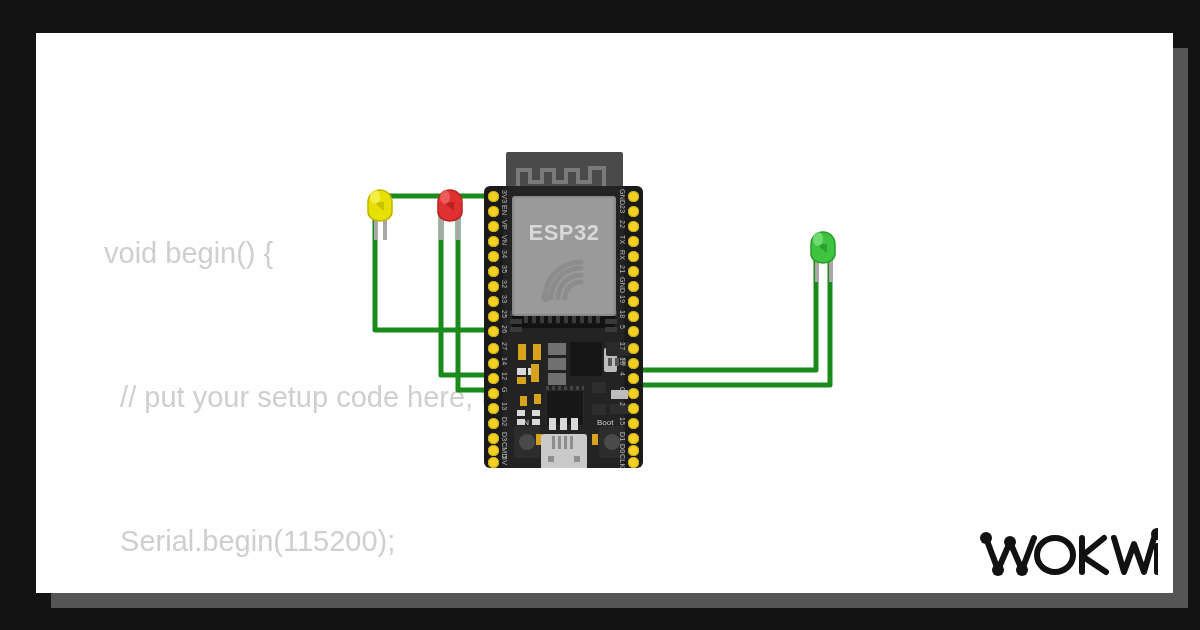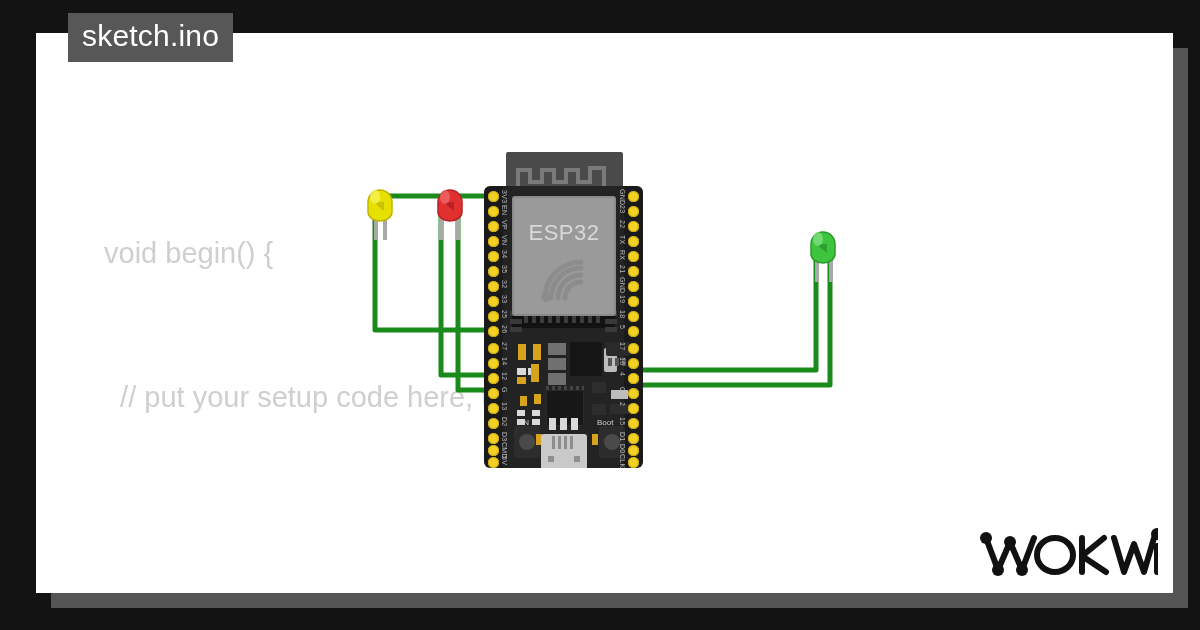--- a/index.html
+++ b/index.html
@@ -90,20 +90,21 @@
     background: #9a9a9a;
     border: 2px solid #8a8a8a;
     border-radius: 3px;
     z-index: 16;
   }
   .shield-label {
     position: absolute; left: 0; right: 0; top: 22px;
     text-align: center; color: #d8d8d8; font-size: 22px;
     letter-spacing: .5px;
     font-family: "Liberation Sans", sans-serif;
+    font-weight: bold;
   }
   .wifi-mark {
     position: absolute; left: 50%; top: 56px; transform: translateX(-50%);
     opacity: .30;
   }
 
   
   .pins { position: absolute; top: 0; width: 19px; height: 282px; z-index: 18; }
   .pins.left  { left: 0; }
   .pins.right { right: 0; }
@@ -140,32 +141,32 @@
 <body>
 
 <div id="root">
 
   <div class="panel-shadow"></div>
 
   <div class="panel">
     <div class="code">
       <span class="ln">void begin() {</span>
       <span class="ln">  // put your setup code here, to run once:</span>
+      <span class="ln">  Serial.begin(115200);</span>
       
       
       
       
       <span class="ln"></span>
       
       
       
     </div>
   </div>
 
-  <div class="tab">sketch.ino</div>
 
   <svg class="wires" viewBox="0 0 1200 630">
     <g fill="none" stroke="#1a8a1a" stroke-width="5" stroke-linecap="round" stroke-linejoin="round">
 
       <path d="M375 196 L633 196"></path>
 
       <path d="M375 196 L375 330 L633 330"></path>
 
       <path d="M441 205 L441 375 L633 375"></path>
 

